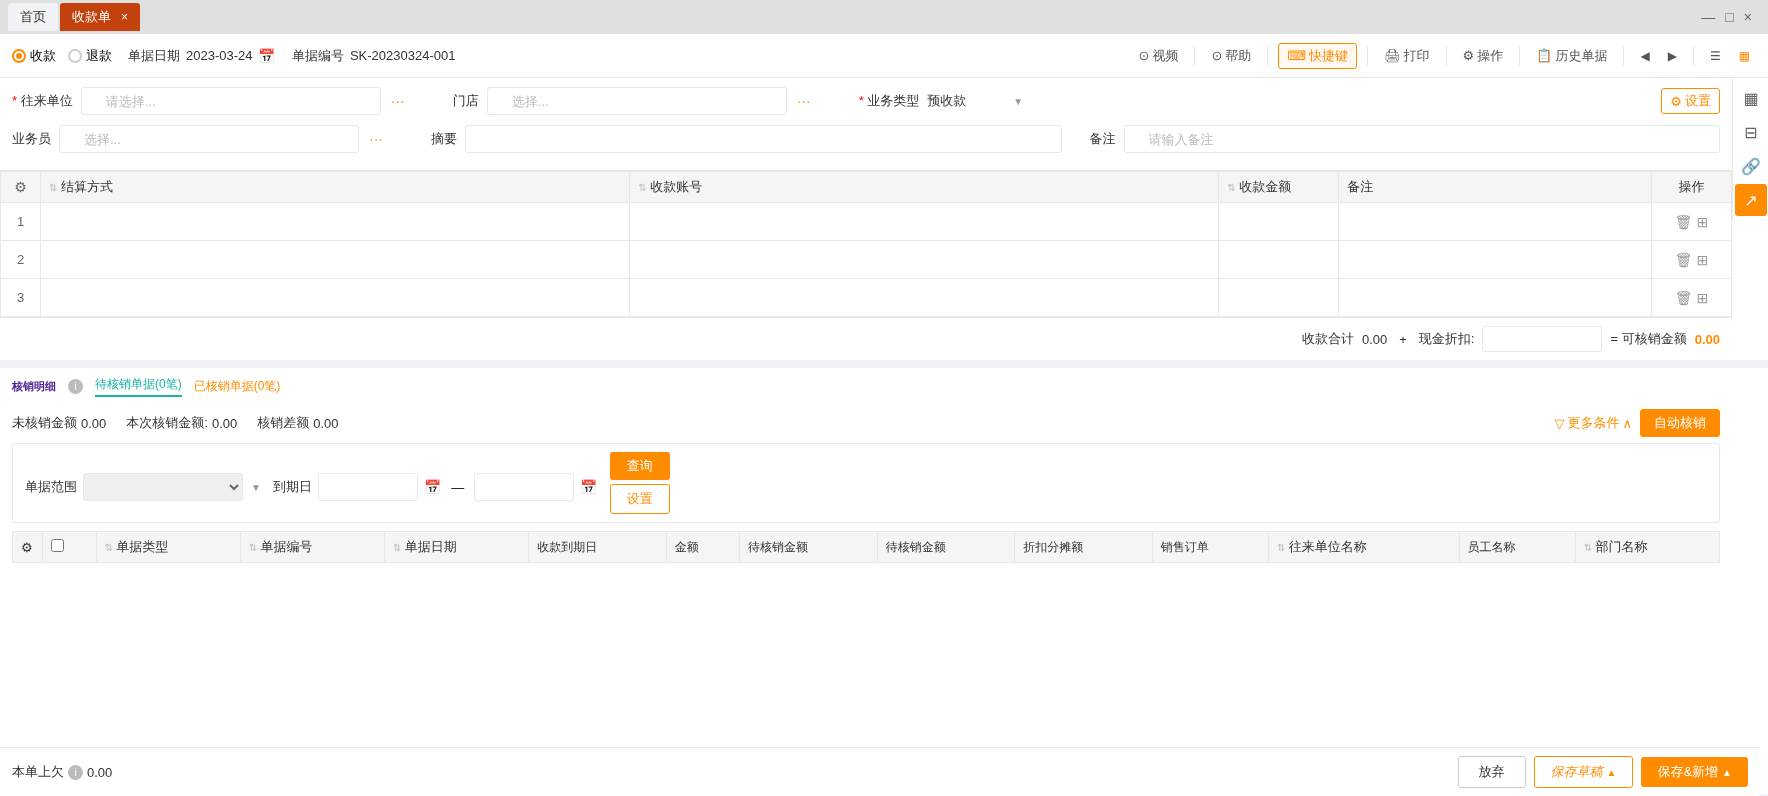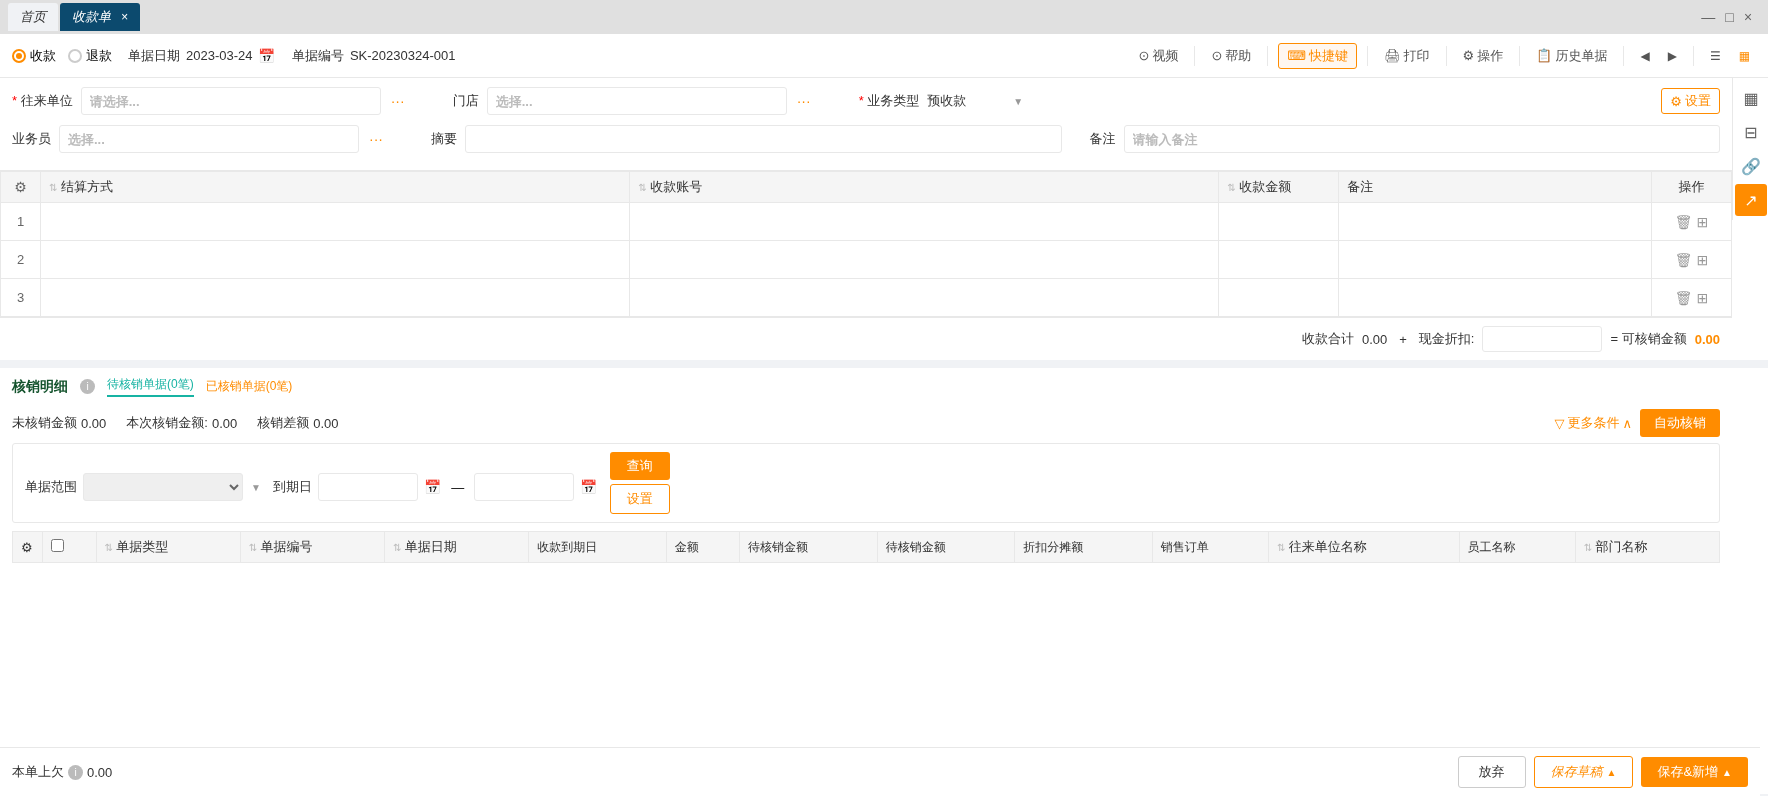--- a/index.html
+++ b/index.html
@@ -2,21 +2,21 @@
 <html><head>
   <meta charset="utf-8">
   <style>
     * { box-sizing: border-box; margin: 0; padding: 0; font-family: 'Microsoft YaHei', Arial, sans-serif; font-size: 13px; }
     body { background: #f0f2f5; width: 1768px; min-height: 796px; overflow: hidden; }
     .tab-item {
       display: flex; align-items: center; padding: 0 12px; height: 28px;
       border-radius: 3px 3px 0 0; cursor: pointer; font-size: 13px; gap: 6px;
     }
     .tab-item.home { background: #f0f2f5; color: #333; }
-    .tab-item.active { background: #0c4a6e; color: #fff; }
+    .tab-item.active { background: #c2410c; color: #fff; }
     .tab-close { font-size: 12px; cursor: pointer; margin-left: 4px; }
 
     
     .main-container {
       display: flex; flex-direction: column; height: calc(796px - 36px);
       background: #fff; position: relative;
     }
 
     
     .top-toolbar {
@@ -69,21 +69,21 @@
     
     .form-area {
       padding: 8px 12px; background: #fff; border-bottom: 1px solid #e8e8e8;
       margin-right: 36px;
     }
     .form-row { display: flex; align-items: center; gap: 8px; margin-bottom: 8px; min-height: 30px; }
     .form-label { color: #333; white-space: nowrap; min-width: fit-content; }
     .form-label.required::before { content: '* '; color: #f00; }
     .form-input {
       flex: 1; height: 28px; border: 1px solid #e8e8e8; border-radius: 3px;
-      padding: 0 8px; color: #666; background: #fff; outline: none; font-weight: bold;
+      padding: 0 24px; color: #666; background: #fff; outline: none;
     }
     .form-input::placeholder { color: #bbb; }
     .form-more { color: #ff8c00; cursor: pointer; font-size: 14px; margin-left: 2px; }
     .form-select-container {
       display: flex; align-items: center; gap: 4px; min-width: 120px;
     }
     .settings-btn {
       display: flex; align-items: center; gap: 3px; padding: 3px 8px;
       border: 1px solid #ff8c00; color: #ff8c00; border-radius: 3px;
       cursor: pointer; background: #fff; font-size: 12px;
@@ -121,21 +121,21 @@
     }
 
     
     .section-divider {
       height: 8px; background: #f0f2f5;
     }
 
     
     .hexiao-section { padding: 8px 12px; background: #fff; margin-right: 36px; }
     .hexiao-header { display: flex; align-items: center; gap: 12px; margin-bottom: 6px; }
-    .section-title { font-size: 14px; font-weight: bold; color: #14532d; }
+    .section-title { font-size: 11px; font-weight: bold; color: #4c1d95; }
     .info-icon {
       width: 15px; height: 15px; border-radius: 50%; background: #bbb;
       color: #fff; display: inline-flex; align-items: center; justify-content: center;
       font-size: 10px; cursor: pointer;
     }
     .tab-link { color: #ff8c00; cursor: pointer; font-size: 12px; }
     .tab-link.active-tab {
       color: #17b3a3; border-bottom: 2px solid #17b3a3; padding-bottom: 2px;
     }
 
@@ -209,21 +209,21 @@
       border-radius: 3px; padding: 6px 16px; cursor: pointer; font-size: 13px;
       display: flex; align-items: center; gap: 4px;
     }
     .btn-chevron { font-size: 10px; }
     .window-controls { display: flex; align-items: center; gap: 8px; margin-left: auto; font-size: 16px; color: #fff; }
     .dropdown-arrow { font-size: 10px; color: #999; margin-left: 2px; }
   </style>
 </head>
 <body>
 
-<div style="display:flex; align-items:center; background:#e0e0e0; height:34px; padding:0 8px; gap:2px;font-style:italic;">
+<div style="display:flex; align-items:center; background:#e0e0e0; height:34px; padding:0 8px; gap:2px;">
   <div class="tab-item home">
     <span>首页</span>
   </div>
   <div class="tab-item active">
     <span>收款单</span>
     <span class="tab-close">×</span>
   </div>
   <div class="window-controls" style="margin-left:auto; display:flex; gap:10px; padding-right:8px;">
     <span style="color:#666; cursor:pointer; font-size:14px;">—</span>
     <span style="color:#666; cursor:pointer; font-size:14px;">□</span>

